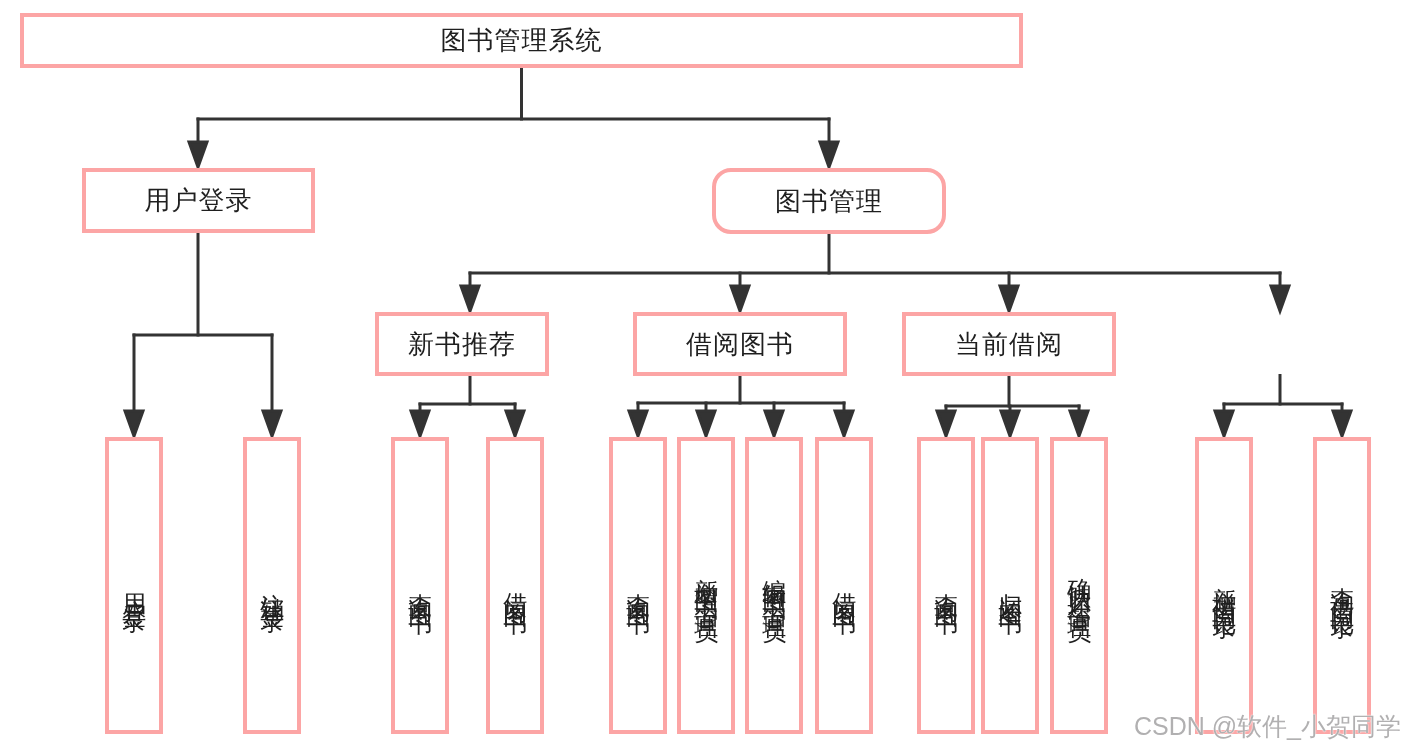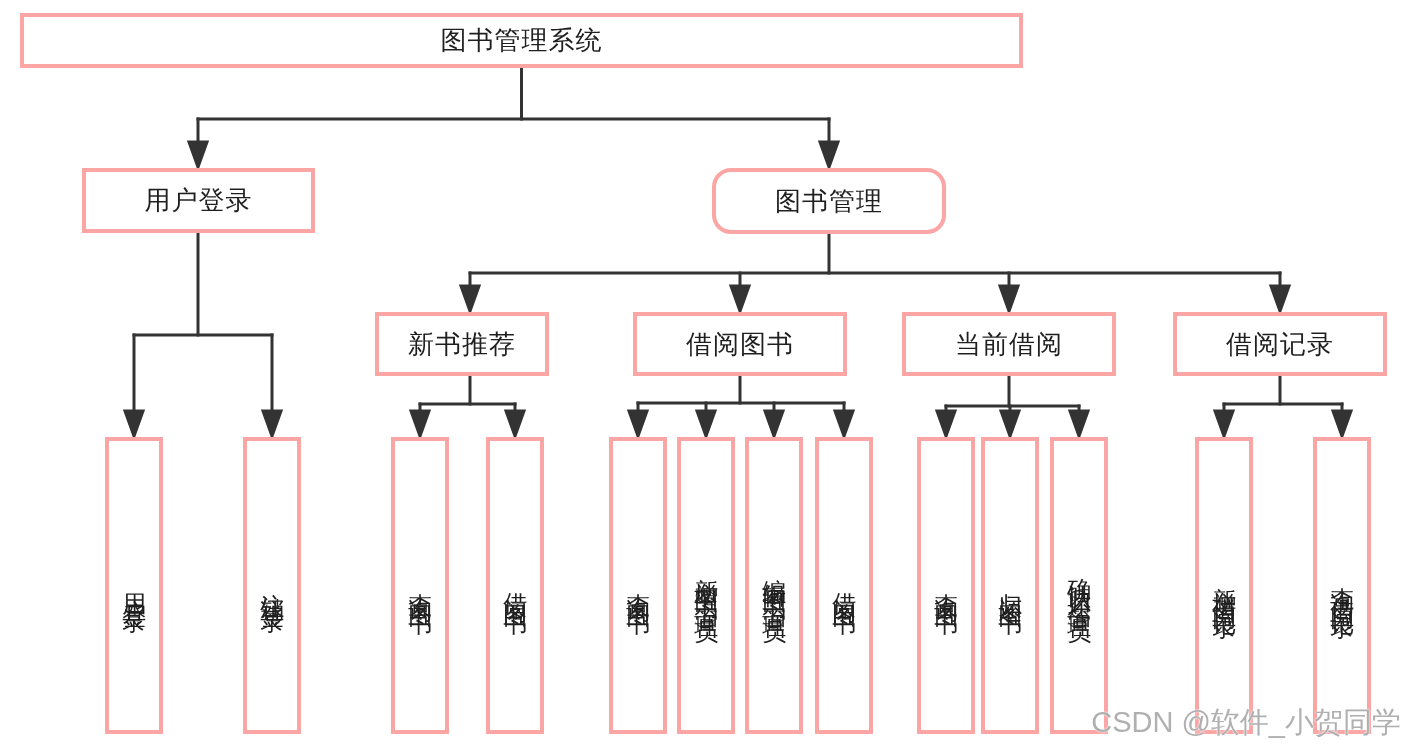--- a/index.html
+++ b/index.html
@@ -55,21 +55,21 @@
   #v-bor-4   { left: 815px; }
   #v-cur-1   { left: 917px; }
   #v-cur-2   { left: 981px; }
   #v-cur-3   { left: 1050px; }
   #v-hist-1  { left: 1195px; }
   #v-hist-2  { left: 1313px; }
   #watermark {
     position: absolute;
     right: 4px;
     bottom: 4px;
-    font-size: 29px;
+    font-size: 25px;
     color: #b1b0b1;
     text-shadow: 0 0 2px #ffffff, 0 0 1px #ffffff;
     white-space: nowrap;
     z-index: 5;
   }
 </style>
 </head>
 <body>
 
 <div id="canvas">
@@ -151,23 +151,20 @@
 
   <div id="n-rec" class="node hnode">
     <span class="label">新书推荐</span>
   </div>
   <div id="n-borrow" class="node hnode">
     <span class="label">借阅图书</span>
   </div>
   <div id="n-cur" class="node hnode">
     <span class="label">当前借阅</span>
   </div>
-  <div id="n-hist" class="node hnode">
-    <span class="label">借阅记录</span>
-  </div>
 
   <div id="v-login-1" class="node vnode">
     <span class="vlabel">用户登录</span>
   </div>
   <div id="v-login-2" class="node vnode">
     <span class="vlabel">注销登录</span>
   </div>
 
   <div id="v-rec-1" class="node vnode">
     <span class="vlabel">查询图书</span>

